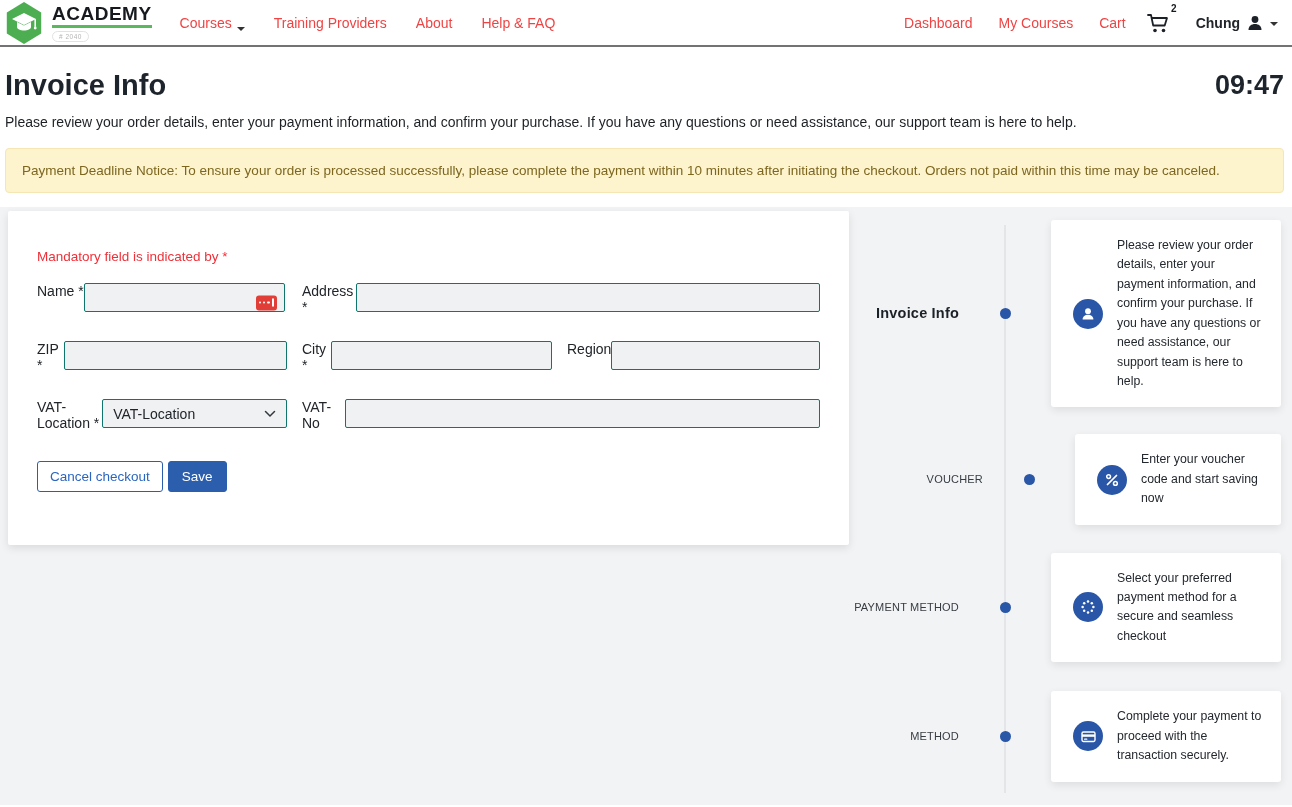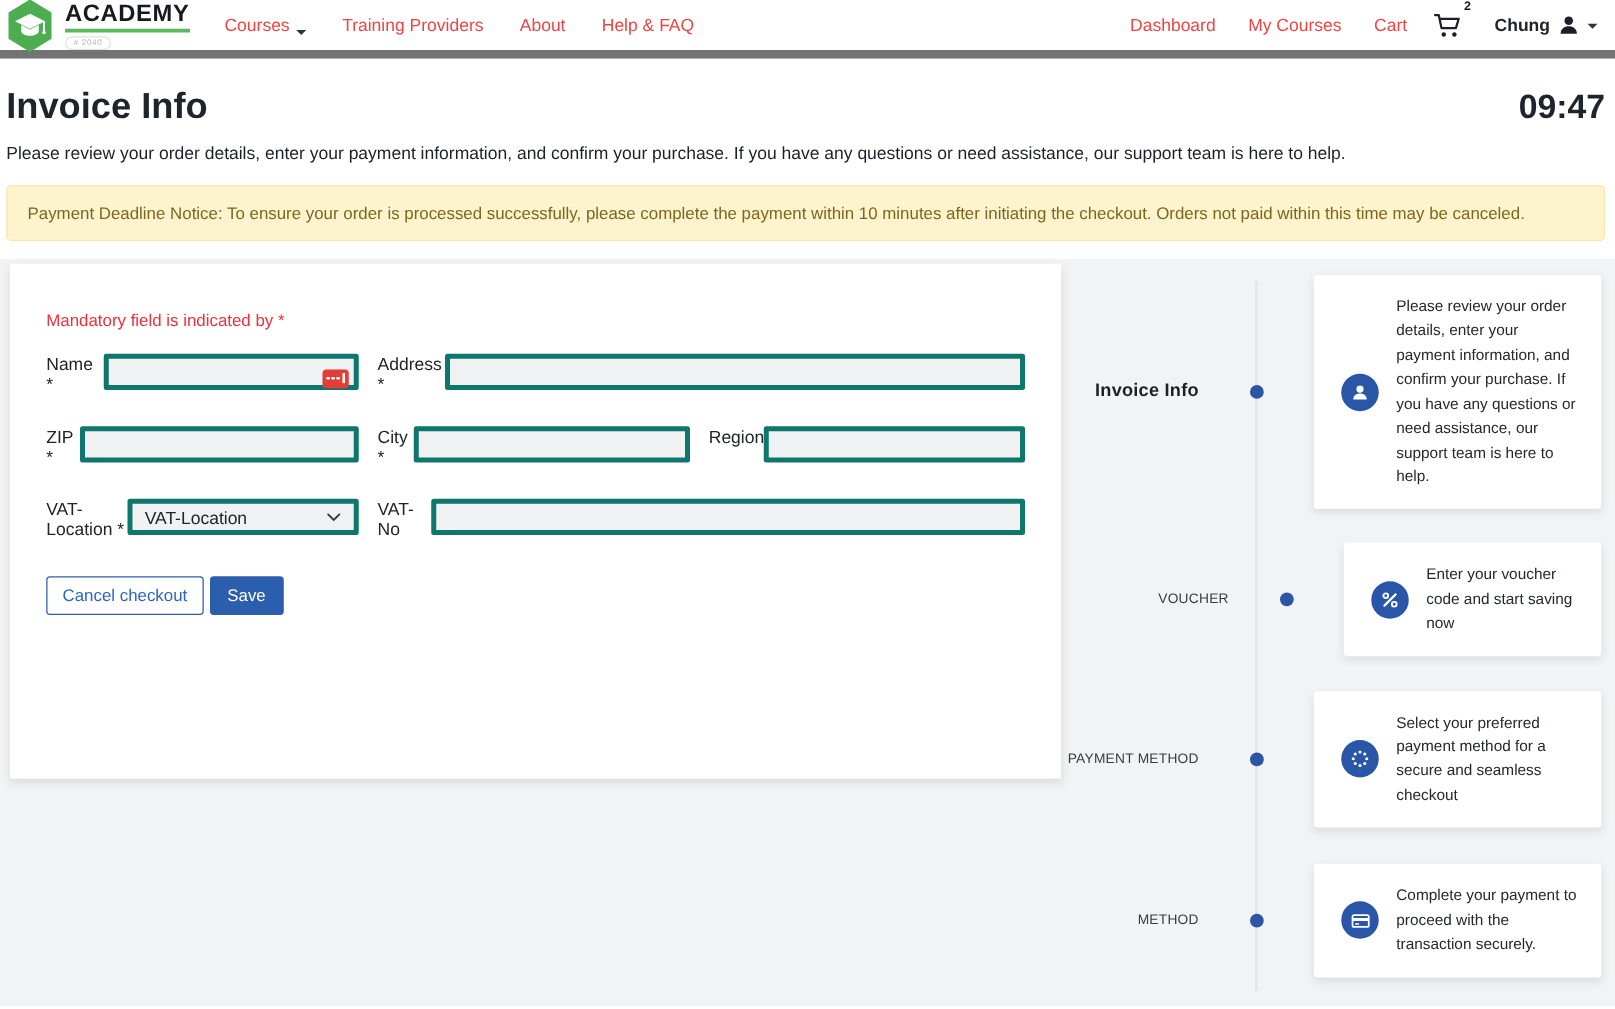--- a/index.html
+++ b/index.html
@@ -1,21 +1,21 @@
 <!DOCTYPE html>
 <html><head>
 <meta charset="utf-8">
 <style>
   * { margin:0; padding:0; box-sizing:border-box; }
   html,body { width:1292px; height:807px; overflow:hidden; background:#fff;
     font-family:"Liberation Sans", sans-serif; color:#212529; }
 
   
   .topbar { height:47px; display:flex; align-items:center; padding:0 14px 0 4px;
-    border-bottom:7px solid #737373; background:#fff; }
+    border-bottom:2px solid #737373; background:#fff; }
   .logo { display:flex; align-items:flex-start; gap:8px; cursor:pointer; }
   .hex { width:40px; height:42px; background:#4cae50;
     clip-path:polygon(50% 0,93% 25%,93% 75%,50% 100%,7% 75%,7% 25%);
     display:flex; align-items:center; justify-content:center; margin-top:1px; }
   .brandcol { display:flex; flex-direction:column; margin-top:3px; }
   .brandname { font-size:19px; font-weight:800; letter-spacing:.5px; color:#161a1e; line-height:20px; }
   .brandrule { height:3px; background:#5cb85c; margin-top:1px; width:100%; }
   .brandbadge { margin-top:3px; align-self:flex-start; font-size:6.5px; color:#b5b5b5;
     border:1px solid #e2e2e2; border-radius:7px; padding:1px 6px; letter-spacing:.5px; }
   .mainnav { display:flex; align-items:center; gap:29px; margin-left:28px; font-size:14px; }
@@ -32,29 +32,29 @@
   .hero { padding:21px 8px 14px 5px; background:#fff; }
   .titlerow { display:flex; align-items:flex-start; justify-content:space-between; }
   .pagetitle { font-size:29px; font-weight:800; color:#1e242c; line-height:34px; }
   .timer { font-size:27px; font-weight:700; color:#1e242c; line-height:34px; }
   .subtitle { font-size:14px; margin-top:12px; color:#1d2125; }
   .notice { margin-top:18px; background:#fdf3cd; border:1px solid #f5e6b4; border-radius:4px;
     color:#7d671f; font-size:13.5px; padding:14px 16px; }
 
   
   .content { background:#f2f3f5; height:598px; display:flex; padding:4px 11px 0 8px; }
-  .formcard { width:841px; height:412px; background:#fff; border-radius:2px;
+  .formcard { width:841px; height:334px; background:#fff; border-radius:2px;
     box-shadow:0 3px 8px rgba(0,0,0,.10); padding:38px 29px 0 29px; flex:none; }
   .mandatory { color:#ef3038; font-size:13.5px; margin-bottom:19px; }
   .frow { display:grid; column-gap:15px; margin-bottom:19px; }
   .r1 { grid-template-columns:250px 1fr; }
   .r2 { grid-template-columns:250px 250px 1fr; }
   .fgroup { display:flex; }
   .flabel { font-size:14px; color:#212529; margin-bottom:7px; }
-  .finput { height:29px; width:100%; background:#f0f1f3; border:4px solid #0f766e;
+  .finput { height:29px; width:100%; background:#f0f1f3; border:1px solid #0f766e;
     border-radius:2px; font-size:14px; padding:0 9px; color:#212529; position:relative; }
   .inputwrap { position:relative; }
   .autofill { position:absolute; right:8px; top:50%; transform:translateY(-50%);
     width:21px; height:15px; background:#e03e36; border-radius:3px; display:flex;
     align-items:center; justify-content:center; gap:1.5px; cursor:pointer; }
   .autofill i { width:2.6px; height:2.6px; border-radius:50%; background:#fff; }
   .autofill b { width:1.6px; height:8px; background:#fff; margin-left:1px; }
   .fselect { display:flex; align-items:center; justify-content:space-between;
     padding:0 10px; cursor:pointer; }
   .btnrow { display:flex; gap:5px; margin-top:23px; }

